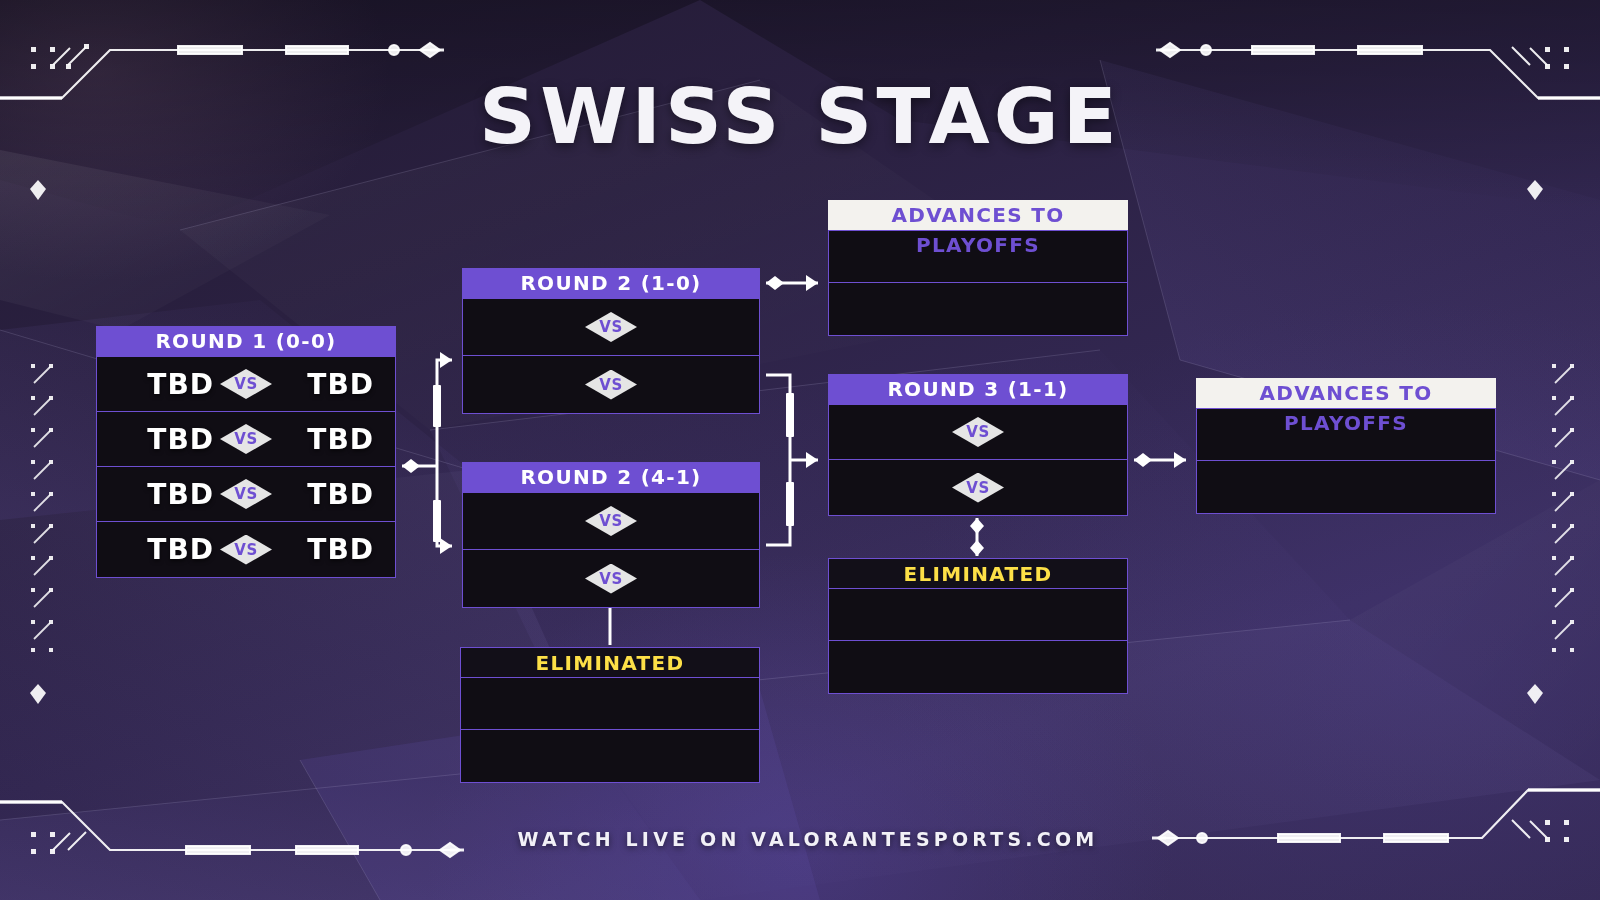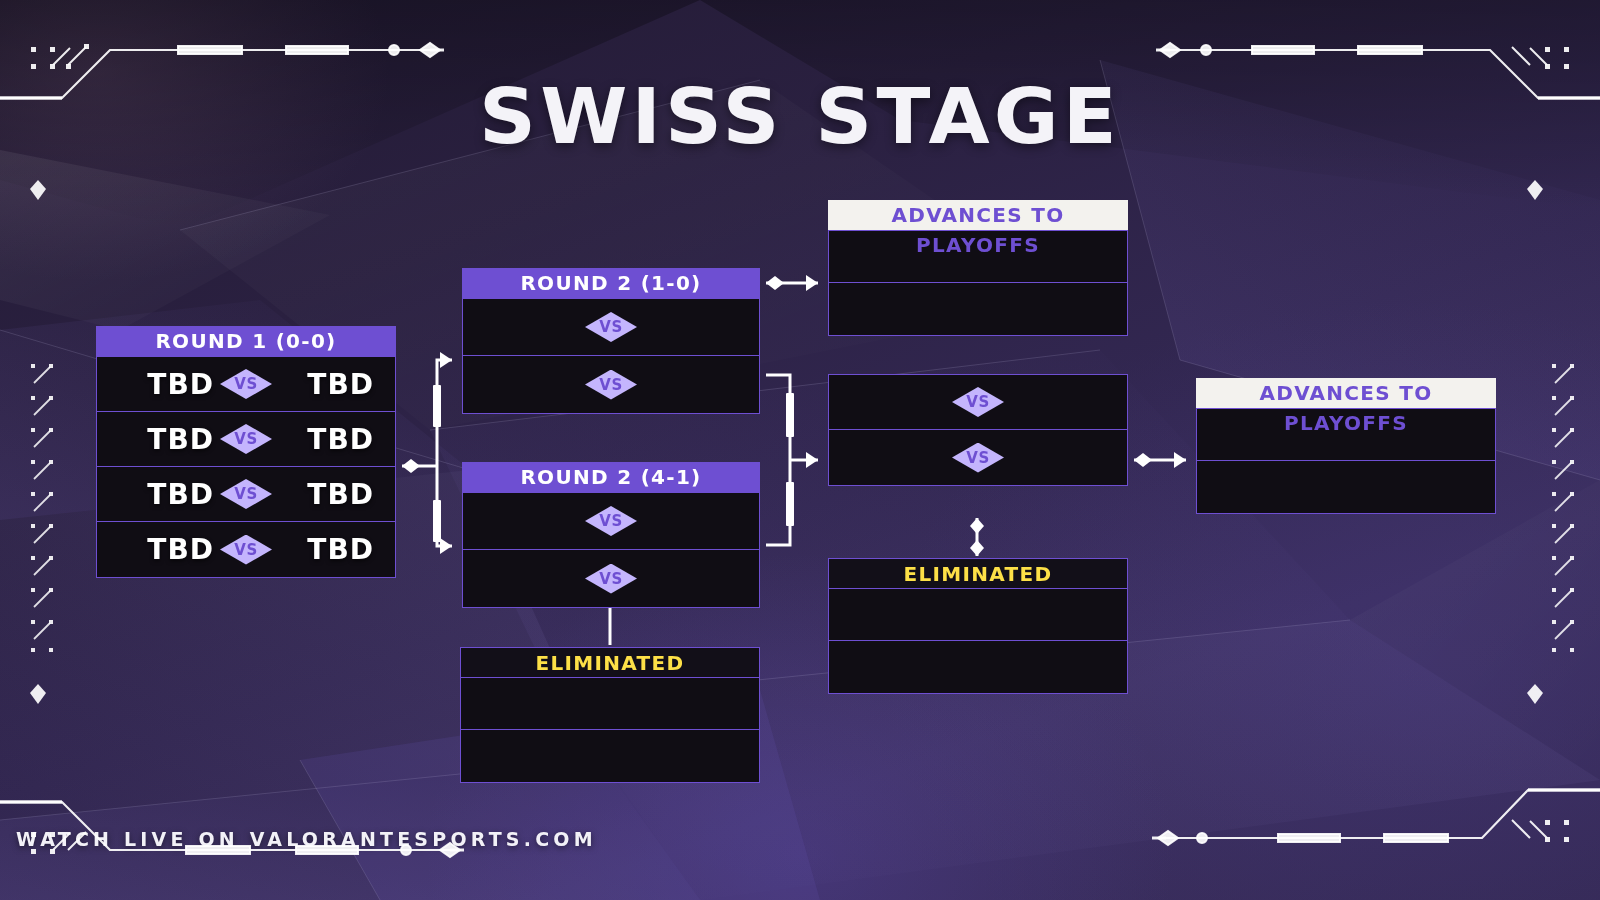--- a/index.html
+++ b/index.html
@@ -32,21 +32,21 @@
     font-size:76px;
     letter-spacing:4px;
     color:#f4f3f8;
     text-shadow:0 3px 10px rgba(0,0,0,.45);
     transform:scaleX(1.04);
   }
 
   
   #footer {
     position:absolute; left:16px; right:0; top:828px;
-    text-align:left;
+    text-align:center;
     font-family:"DejaVu Sans", sans-serif;
     font-weight:700;
     font-size:19px;
     letter-spacing:4.2px;
     color:#f2f1f7;
     text-shadow:0 2px 6px rgba(0,0,0,.5);
   }
 
   
   .box { position:absolute; }
@@ -75,21 +75,21 @@
     font-weight:700; font-size:28px; letter-spacing:1px;
     color:#ffffff;
     width:96px; text-align:right;
     text-shadow:0 2px 4px rgba(0,0,0,.6);
   }
   .team.blank { color:transparent; }
 
   
   .vs {
     width:52px; height:30px;
-    background:#c4b5fd;
+    background:#e5e5e5;
     clip-path:polygon(50% 0%, 100% 50%, 50% 100%, 0% 50%);
     display:flex; align-items:center; justify-content:center;
     margin:16px 6px;
     filter:drop-shadow(0 2px 3px rgba(0,0,0,.55));
   }
   .vs span {
     font-family:"DejaVu Sans", sans-serif;
     font-weight:700; font-size:15px; letter-spacing:.5px;
     color:#6e4fd2;
   }
@@ -258,20 +258,21 @@
       <div class="team blank"></div>
       <div class="vs">
           <span>VS</span>
         </div>
       <div class="team blank"></div>
     </div>
   </div>
 </div>
 
 <div class="box" style="left:828px; top:374px; width:300px;">
+  <div class="box-hdr hdr-round">ROUND 3 (1-1)</div>
   <div class="box-body">
     <div class="slot" style="height:55px;">
       <div class="team blank"></div>
       <div class="vs">
           <span>VS</span>
         </div>
       <div class="team blank"></div>
     </div>
     <div class="slot" style="height:55px;">
       <div class="team blank"></div>

